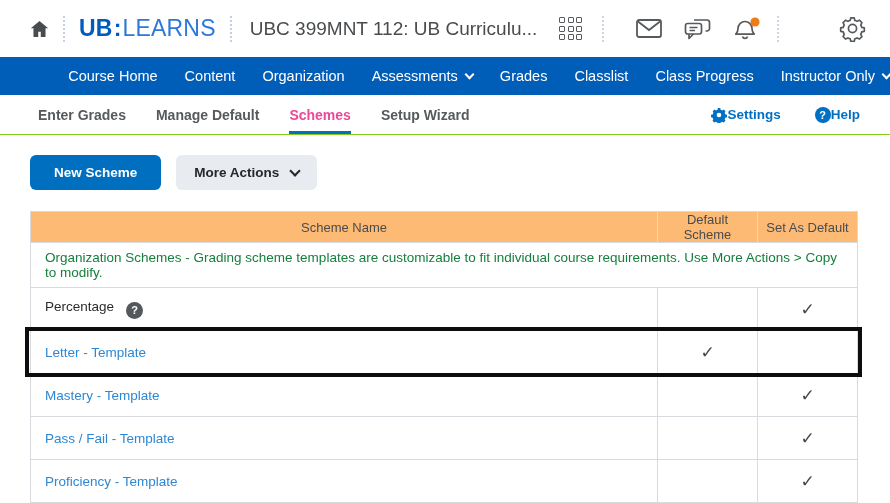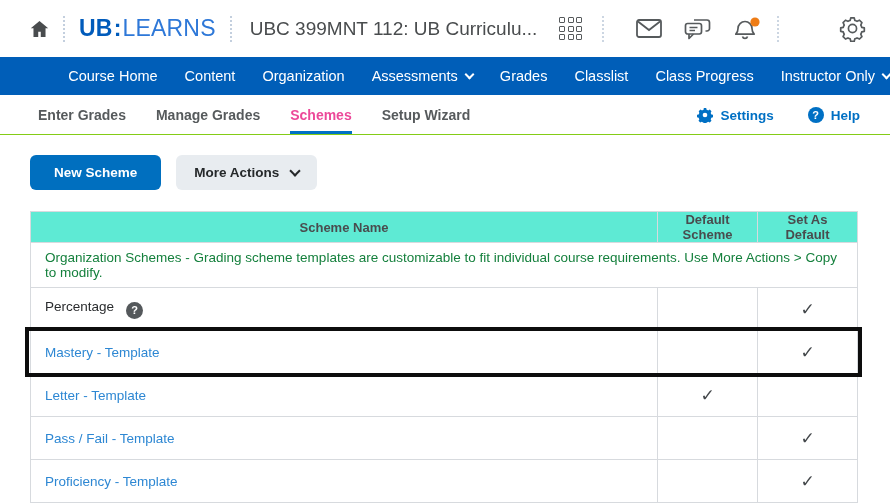--- a/index.html
+++ b/index.html
@@ -25,35 +25,35 @@
   
   .navbar { display: flex; align-items: center; height: 38px; background: #005eb8; padding-left: 30px; gap: 27px; justify-content: flex-end; }
   .nav-item { color: #fff; font-size: 14.5px; white-space: nowrap; cursor: pointer; display: flex; align-items: center; }
   .chev { display: inline-block; width: 7px; height: 7px; border-right: 2px solid currentColor; border-bottom: 2px solid currentColor; transform: rotate(45deg); margin-left: 8px; margin-top: -4px; }
 
   
   .subnav { display: flex; align-items: stretch; height: 40px; border-bottom: 1px solid #84cc16; background: #fff; padding: 0 30px 0 38px; }
   .tab { font-size: 14px; font-weight: 600; color: #565a5c; margin-right: 30px; display: flex; align-items: center; cursor: pointer; border-bottom: 3px solid transparent; padding-top: 3px; }
   .tab.active { color: #ec4899; border-bottom-color: #0070c4; }
   .subnav-right { margin-left: auto; display: flex; align-items: center; gap: 34px; }
-  .mini-link { display: flex; align-items: flex-end; gap: 7px; color: #0070c4; font-size: 13.5px; font-weight: 700; cursor: pointer; }
+  .mini-link { display: flex; align-items: center; color: #0070c4; font-size: 13.5px; font-weight: 700; cursor: pointer; }
   .help-circle { width: 16px; height: 16px; border-radius: 50%; background: #0070c4; color: #fff; font-size: 11px; font-weight: 700; display: flex; align-items: center; justify-content: center; }
 
   
   .actions { margin: 20px 0 0 30px; display: flex; gap: 15px; }
   .btn { border: none; border-radius: 6px; font-family: inherit; font-size: 13.5px; font-weight: 700; padding: 10px 24px; cursor: pointer; display: flex; align-items: center; }
   .btn-primary { background: #006fbf; color: #fff; }
   .btn-secondary { background: #e8ecf0; color: #25282a; padding: 10px 18px; }
   .btn-secondary .chev { border-color: #25282a; width: 8px; height: 8px; margin-left: 12px; }
 
   
   .table-wrap { position: relative; margin: 21px 0 0 30px; width: 827px; }
   table { border-collapse: collapse; width: 827px; table-layout: fixed; }
   th, td { border: 1px solid #d7dade; }
-  thead th { background: #5eead4; font-size: 13px; font-weight: 700; color: #494c4e; height: 31px; text-align: center; padding: 0 6px; }
+  thead th { background: #fdba74; font-size: 13px; font-weight: 400; color: #494c4e; height: 31px; text-align: center; padding: 0 6px; }
   col.c-name { width: 627px; } col.c-def { width: 100px; } col.c-set { width: 100px; }
   td { height: 43px; vertical-align: middle; font-size: 13.5px; color: #2a2c2e; background: #fff; }
   td.cell-info { padding: 0 14px; height: 45px; color: #15803d; }
   td.cell-name { padding: 0 14px; }
   td.cell-check { text-align: center; font-size: 17px; color: #43474a; cursor: pointer; }
   a.scheme-link { color: #2d87d3; text-decoration: none; }
   .help-dot { display: inline-flex; width: 17px; height: 17px; border-radius: 50%; background: #54585b; color: #fff; font-size: 11px; font-weight: 700; align-items: center; justify-content: center; margin-left: 12px; vertical-align: -3px; cursor: pointer; }
   .highlight-box { position: absolute; left: -5px; top: 116px; width: 837px; height: 50px; border: 4px solid #0d0d0d; pointer-events: none; z-index: 5; }
 </style>
 </head>
@@ -144,21 +144,21 @@
       <span>Class Progress</span>
     </span>
   <span class="nav-item">
       <span>Instructor Only</span>
       <span class="chev"></span>
     </span>
 </div>
 
 <div class="subnav">
   <span class="tab">Enter Grades</span>
-  <span class="tab">Manage Grades</span>
+  <span class="tab">Manage Default</span>
   <span class="tab active">Schemes</span>
   <span class="tab">Setup Wizard</span>
   <span class="subnav-right">
     <span class="mini-link">
       <svg width="16" height="16" viewBox="0 0 24 24">
         <path fill="#0070c4" d="M10.2 1.5 h3.6 l.6 2.6 a8 8 0 0 1 2.3 1 l2.5-1.2 2.5 2.5 -1.2 2.5 a8 8 0 0 1 1 2.3 l2.6 .6 v3.6 l-2.6 .6 a8 8 0 0 1 -1 2.3 l1.2 2.5 -2.5 2.5 -2.5-1.2 a8 8 0 0 1 -2.3 1 l-.6 2.6 h-3.6 l-.6-2.6 a8 8 0 0 1 -2.3-1 l-2.5 1.2 -2.5-2.5 1.2-2.5 a8 8 0 0 1 -1-2.3 l-2.6-.6 v-3.6 l2.6-.6 a8 8 0 0 1 1-2.3 L2.6 6.4 5.1 3.9 l2.5 1.2 a8 8 0 0 1 2.3-1 Z M12 8.5 a3.5 3.5 0 1 0 0 7 a3.5 3.5 0 1 0 0-7 Z" fill-rule="evenodd"></path>
       </svg>
       <span>Settings</span>
     </span>
     <span class="mini-link">
@@ -195,28 +195,28 @@
         <td class="cell-info" colspan="3">Organization Schemes - Grading scheme templates are customizable to fit individual course requirements. Use More Actions &gt; Copy to modify.</td>
       </tr>
     </tbody>
     <tbody>
         <tr>
           <td class="cell-name"><span>Percentage</span><span class="help-dot">?</span></td>
           <td class="cell-check"></td>
           <td class="cell-check">✓</td>
         </tr>
         <tr>
+          <td class="cell-name"><a href="#" class="scheme-link">Letter - Template</a></td>
+          <td class="cell-check">✓</td>
+          <td class="cell-check"></td>
+        </tr>
+        <tr>
           <td class="cell-name"><a href="#" class="scheme-link">Mastery - Template</a></td>
           <td class="cell-check"></td>
           <td class="cell-check">✓</td>
-        </tr>
-        <tr>
-          <td class="cell-name"><a href="#" class="scheme-link">Letter - Template</a></td>
-          <td class="cell-check">✓</td>
-          <td class="cell-check"></td>
         </tr>
         <tr>
           <td class="cell-name"><a href="#" class="scheme-link">Pass / Fail - Template</a></td>
           <td class="cell-check"></td>
           <td class="cell-check">✓</td>
         </tr>
         <tr>
           <td class="cell-name"><a href="#" class="scheme-link">Proficiency - Template</a></td>
           <td class="cell-check"></td>
           <td class="cell-check">✓</td>

